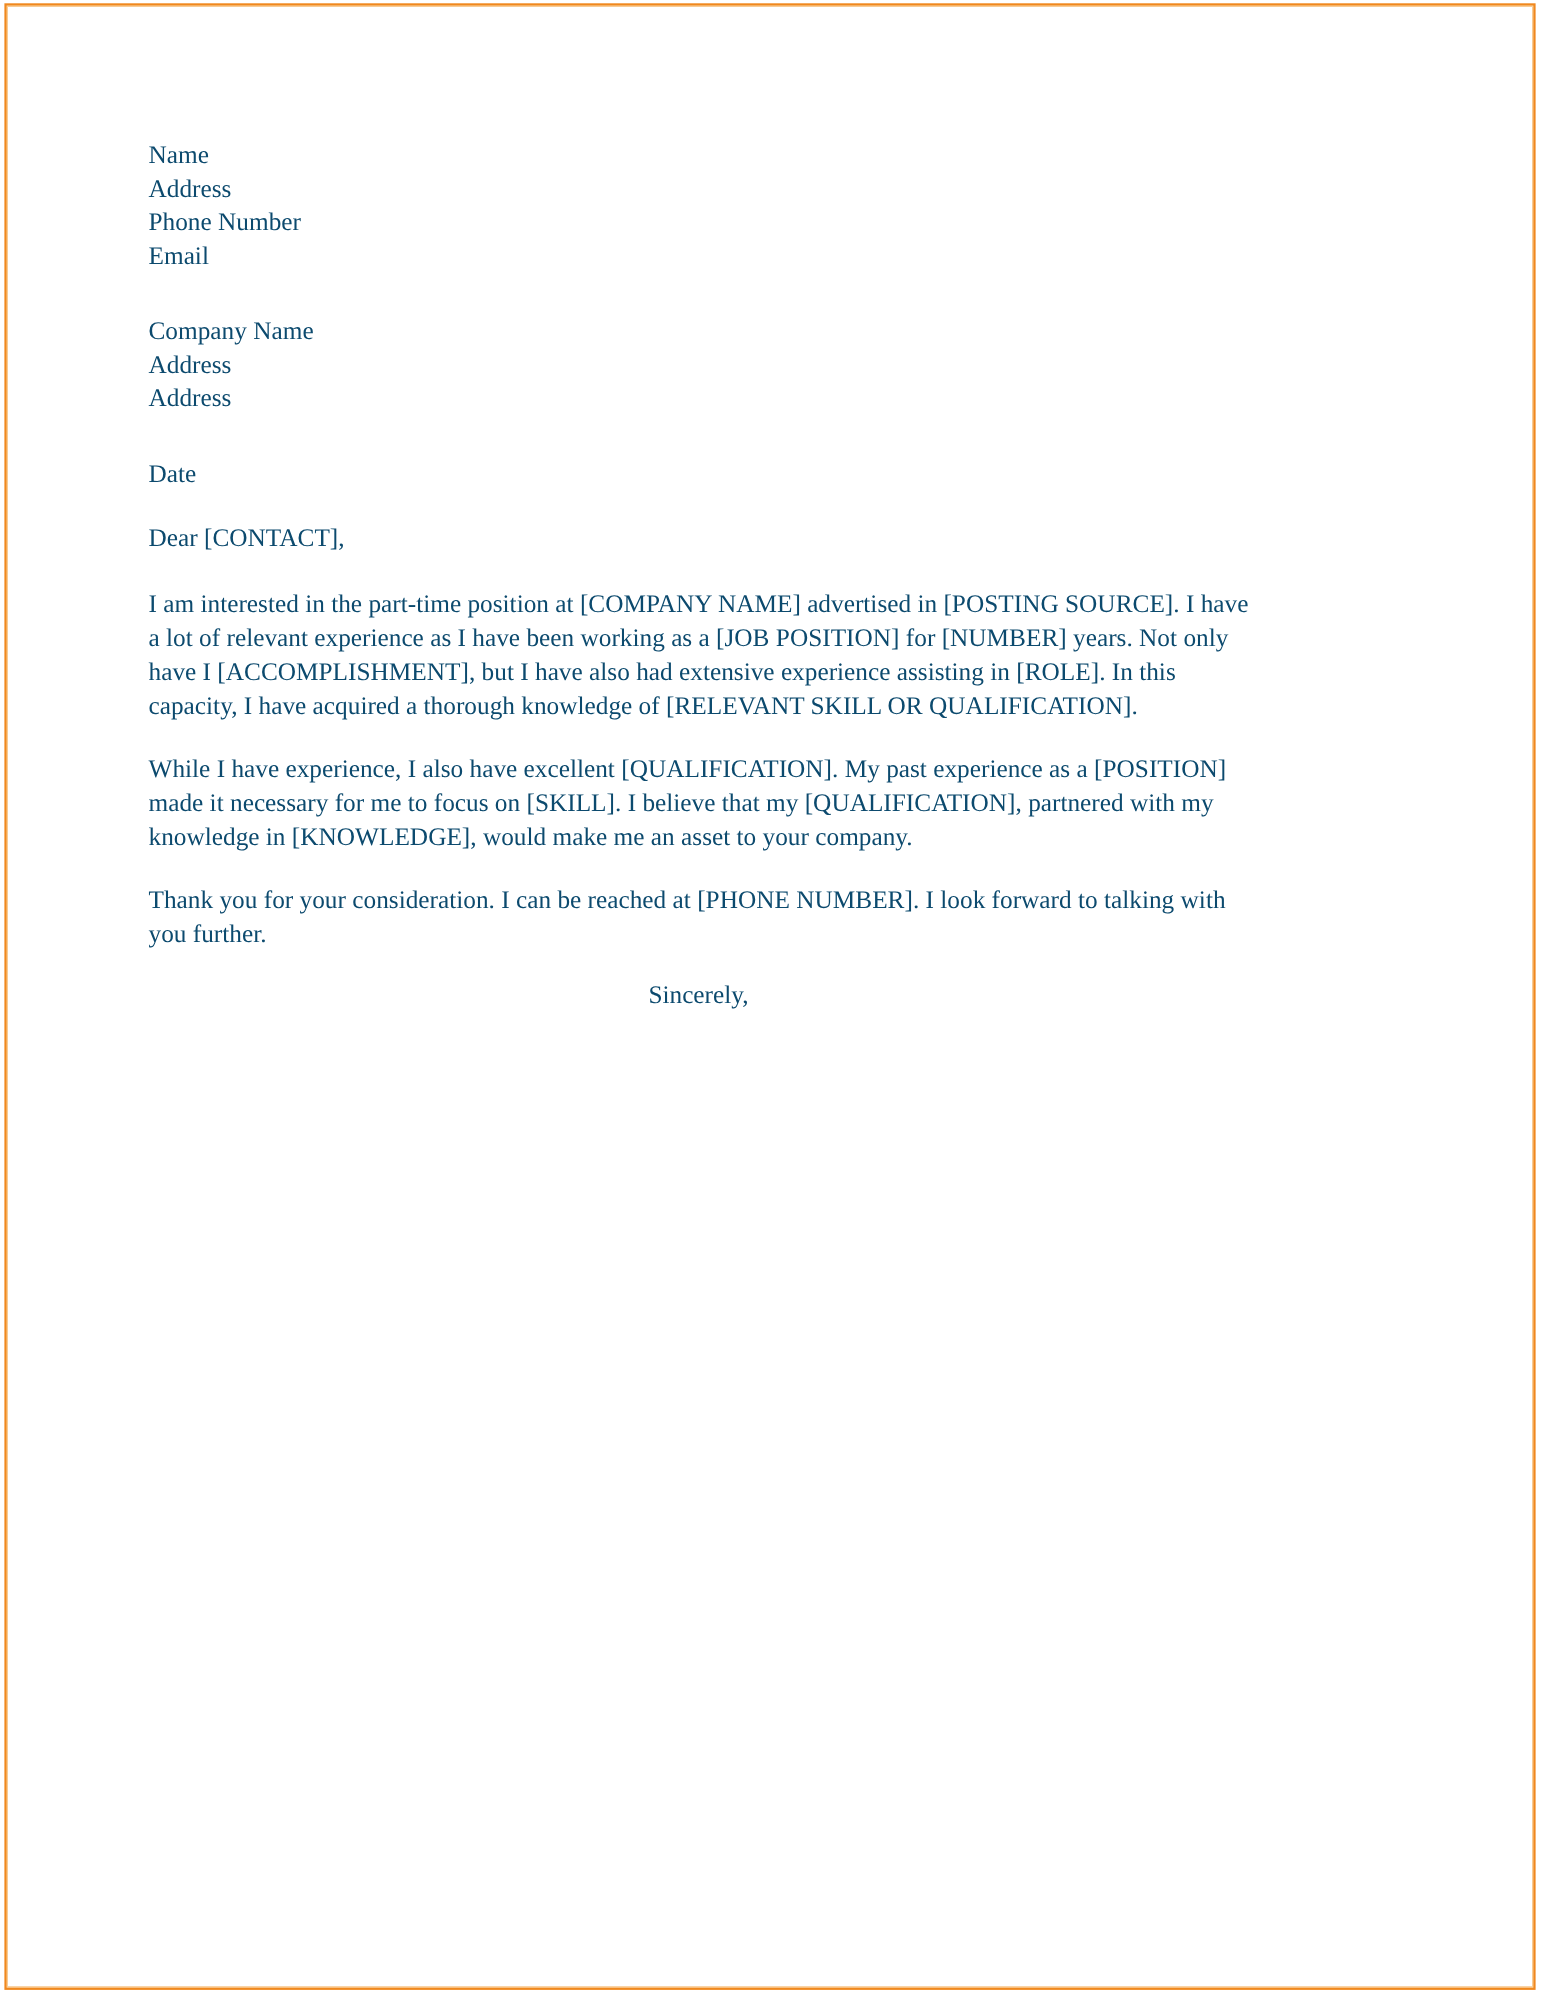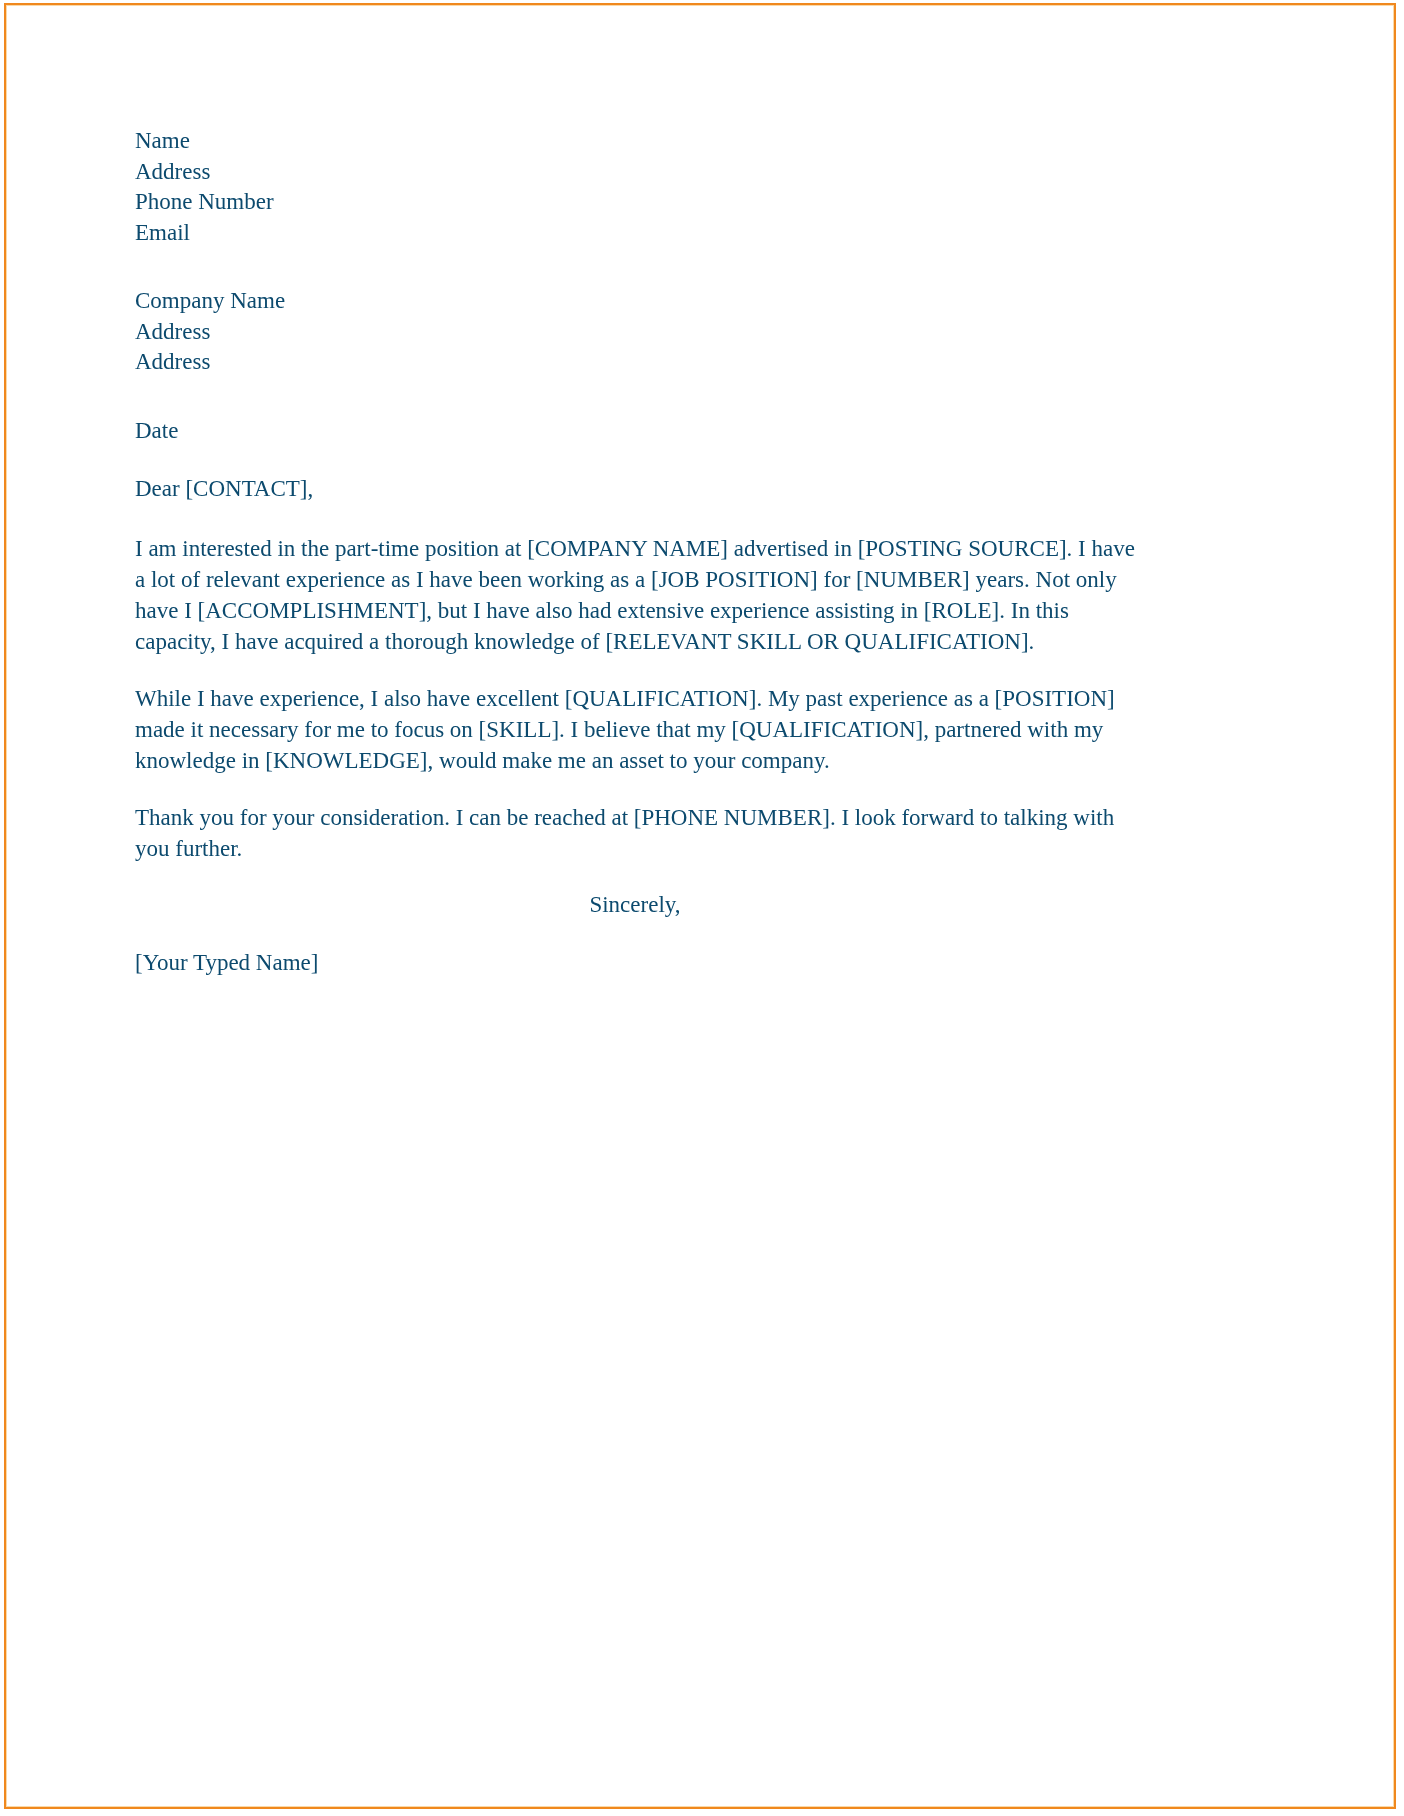--- a/index.html
+++ b/index.html
@@ -113,17 +113,16 @@
 
       <p class="single-line">Dear [CONTACT],</p>
 
       <p class="para">I am interested in the part-time position at [COMPANY NAME] advertised in [POSTING SOURCE]. I have a lot of relevant experience as I have been working as a [JOB POSITION] for [NUMBER] years. Not only have I [ACCOMPLISHMENT], but I have also had extensive experience assisting in [ROLE]. In this capacity, I have acquired a thorough knowledge of [RELEVANT SKILL OR QUALIFICATION].</p>
       <p class="para">While I have experience, I also have excellent [QUALIFICATION]. My past experience as a [POSITION] made it necessary for me to focus on [SKILL]. I believe that my [QUALIFICATION], partnered with my knowledge in [KNOWLEDGE], would make me an asset to your company.</p>
       <p class="para">Thank you for your consideration. I can be reached at [PHONE NUMBER]. I look forward to talking with you further.</p>
 
       <p class="closing">Sincerely,</p>
 
 
-      <p class="typed-name">[Your Typed Name]</p>
 
     </div>
   </div>
 </div>
 
 </body></html>

